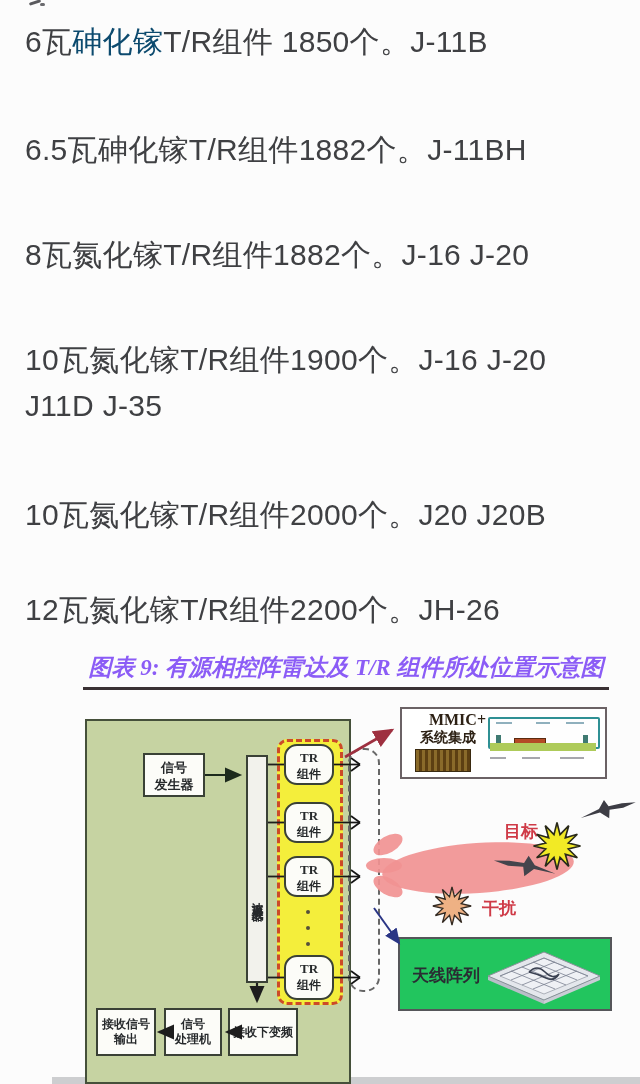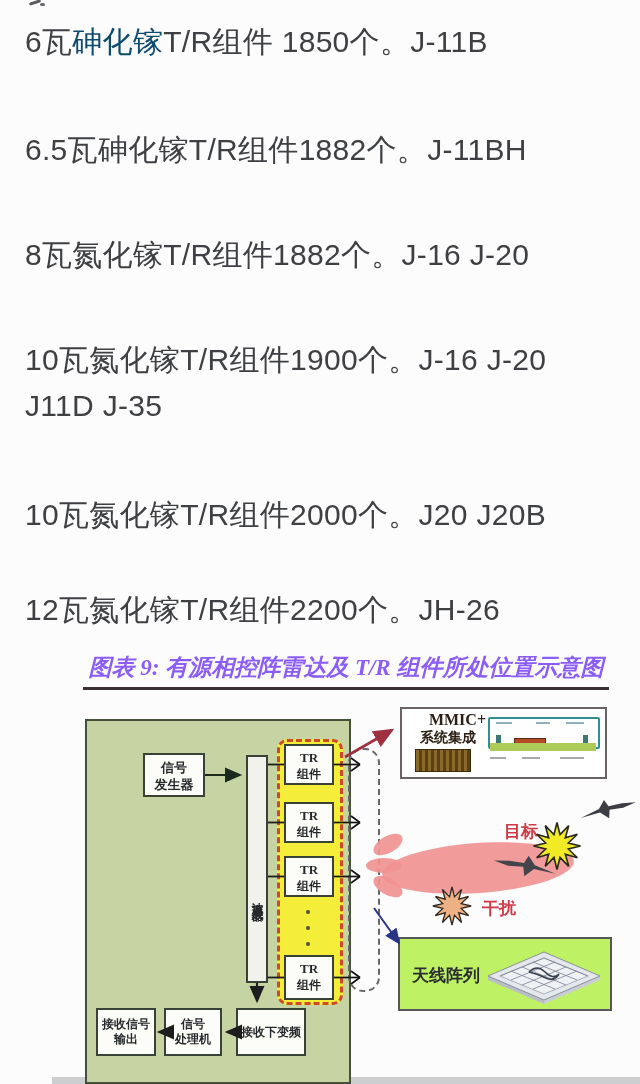--- a/index.html
+++ b/index.html
@@ -24,21 +24,21 @@
   .wbox{background:#fcfcf8;border:2px solid #3a4136;box-sizing:border-box;text-align:center;
         font-weight:bold;color:#26292b;z-index:2;}
   .sg-box{left:143px;top:53px;width:62px;height:44px;font-size:13px;line-height:17px;padding-top:4px;}
   .bf-bar{left:246px;top:55px;width:22px;height:228px;background:#f2f2ec;display:flex;
           align-items:center;justify-content:center;}
   .bf-label{writing-mode:vertical-rl;font-size:12px;letter-spacing:2px;font-weight:bold;
             color:#26292b;margin-top:56px;}
   .tr-panel{left:277px;top:39px;width:66px;height:266px;background:#f4ee3b;
             border:3px dashed #cc4a28;border-radius:10px;box-sizing:border-box;z-index:2;}
   .tr-box{left:284px;width:50px;height:41px;font-family:"Liberation Serif",serif;
-          font-size:13px;line-height:17px;padding-top:3px;z-index:3;}
+          font-size:13px;line-height:17px;padding-top:3px;z-index:3;border-radius:13px;}
   .dot{left:306px;width:4px;height:4px;border-radius:50%;background:#55503a;z-index:3;}
   .capsule{left:348px;top:48px;width:28px;height:240px;border:2px dashed #666;
            border-radius:15px;z-index:3;}
   .mmic-box{left:400px;top:7px;width:203px;height:68px;background:#fff;
             border:2px solid #6b6265;z-index:4;}
   .mmic-t1{position:absolute;left:8px;top:2px;width:76px;text-align:right;
            font-family:"Liberation Serif",serif;font-weight:bold;font-size:16px;color:#2d2115;}
   .mmic-t2{position:absolute;left:8px;top:20px;width:76px;text-align:center;
            font-family:"Liberation Serif",serif;font-weight:bold;font-size:14px;color:#2d2115;}
   .chip{position:absolute;left:13px;top:40px;width:54px;height:21px;border:1px solid #3a2a10;
@@ -47,21 +47,21 @@
   .xsec-frame{position:absolute;left:0;top:2px;width:108px;height:28px;border:2px solid #2f9094;
               border-radius:2px;background:#fefefe;}
   .xsec-band{position:absolute;left:2px;top:28px;width:106px;height:8px;background:#aecb5a;}
   .xsec-red{position:absolute;left:26px;top:23px;width:30px;height:7px;background:#b44b26;
             border:1px solid #5a2a10;}
   .xsec-post{position:absolute;top:20px;width:5px;height:14px;background:#3f7a72;}
   .micro{position:absolute;height:2px;background:#8fb0bd;}
   .micro2{position:absolute;height:2px;background:#a7a7ad;}
   .t-label{font-weight:bold;font-size:17px;color:#cf3a47;z-index:6;}
   .beam{background:#f19393;border-radius:50%;z-index:6;opacity:.92;}
-  .ant-box{left:398px;top:237px;width:210px;height:70px;background:#bef264;
+  .ant-box{left:398px;top:237px;width:210px;height:70px;background:#22c55e;
            border:2px solid #55565a;z-index:4;}
   .ant-label{position:absolute;left:12px;top:25px;font-weight:bold;font-size:17px;color:#2a2d33;}
   .bot-box{top:308px;height:48px;font-size:12px;line-height:15px;z-index:3;
            display:flex;flex-direction:column;justify-content:center;}
   .strip{position:absolute;top:1077px;left:52px;width:588px;height:7px;background:#cdced0;}
   .frag{position:absolute;top:1px;left:29px;width:12px;height:3px;background:#5a5a5e;
         transform:rotate(-18deg);border-radius:2px;}
   .frag2{position:absolute;top:3px;left:40px;width:5px;height:3px;background:#6a6a6e;border-radius:2px;}
   .star-wrap{z-index:6;}
   svg.overlay{position:absolute;left:0;top:0;z-index:5;pointer-events:none;}
@@ -196,21 +196,21 @@
   </div>
 
   <div class="abs wbox bot-box" style="left:96px;width:60px">
     <div>接收信号</div>
     <div>输出</div>
   </div>
   <div class="abs wbox bot-box" style="left:164px;width:58px">
     <div>信号</div>
     <div>处理机</div>
   </div>
-  <div class="abs wbox bot-box" style="left:236px;width:70px">
+  <div class="abs wbox bot-box" style="left:228px;width:70px">
     <div>接收下变频</div>
   </div>
 
   <svg class="overlay" width="640" height="384">
     <defs>
       <marker id="mBlk" markerWidth="9" markerHeight="8" refX="7" refY="3.5" orient="auto">
           <path d="M0,0 L8,3.5 L0,7 Z" fill="#1d1d1d"></path>
         </marker>
       <marker id="mGrn" markerWidth="9" markerHeight="8" refX="7" refY="3.5" orient="auto">
           <path d="M0,0 L8,3.5 L0,7 Z" fill="#1c2a1c"></path>

